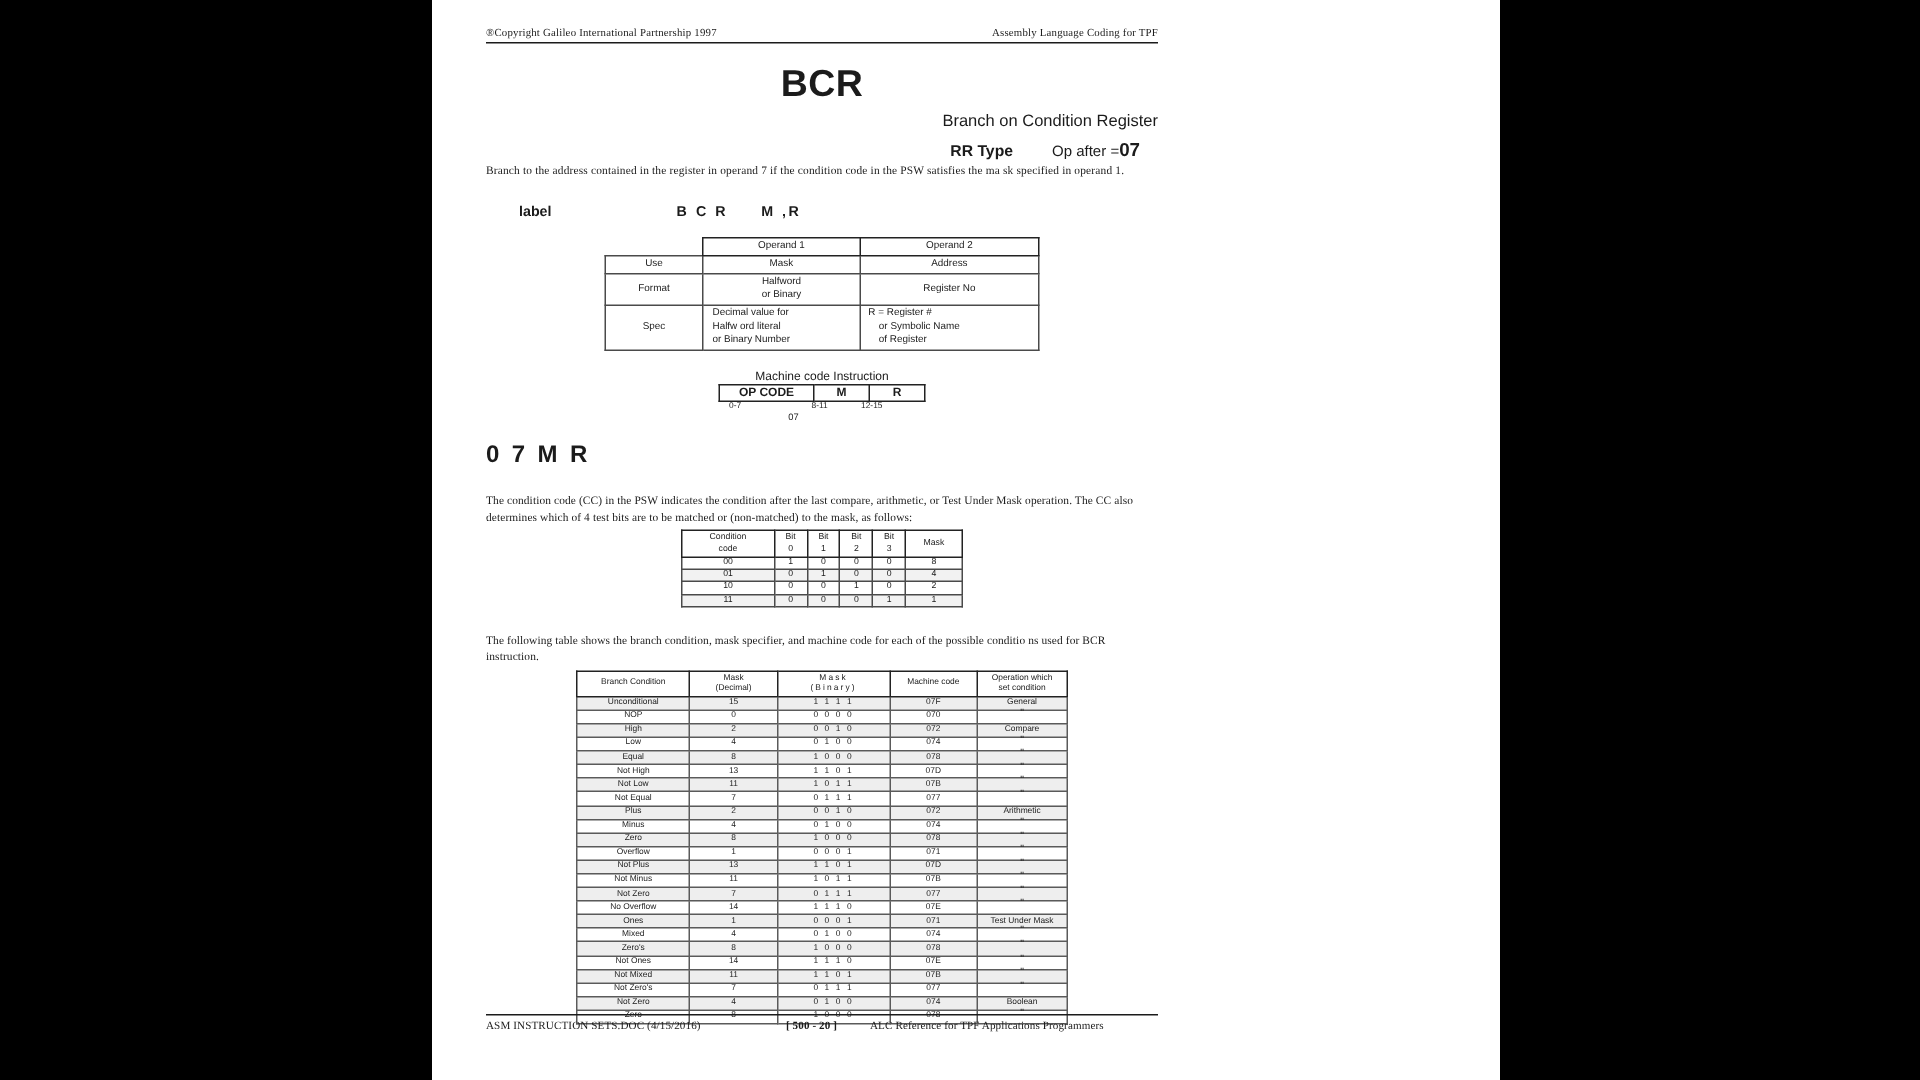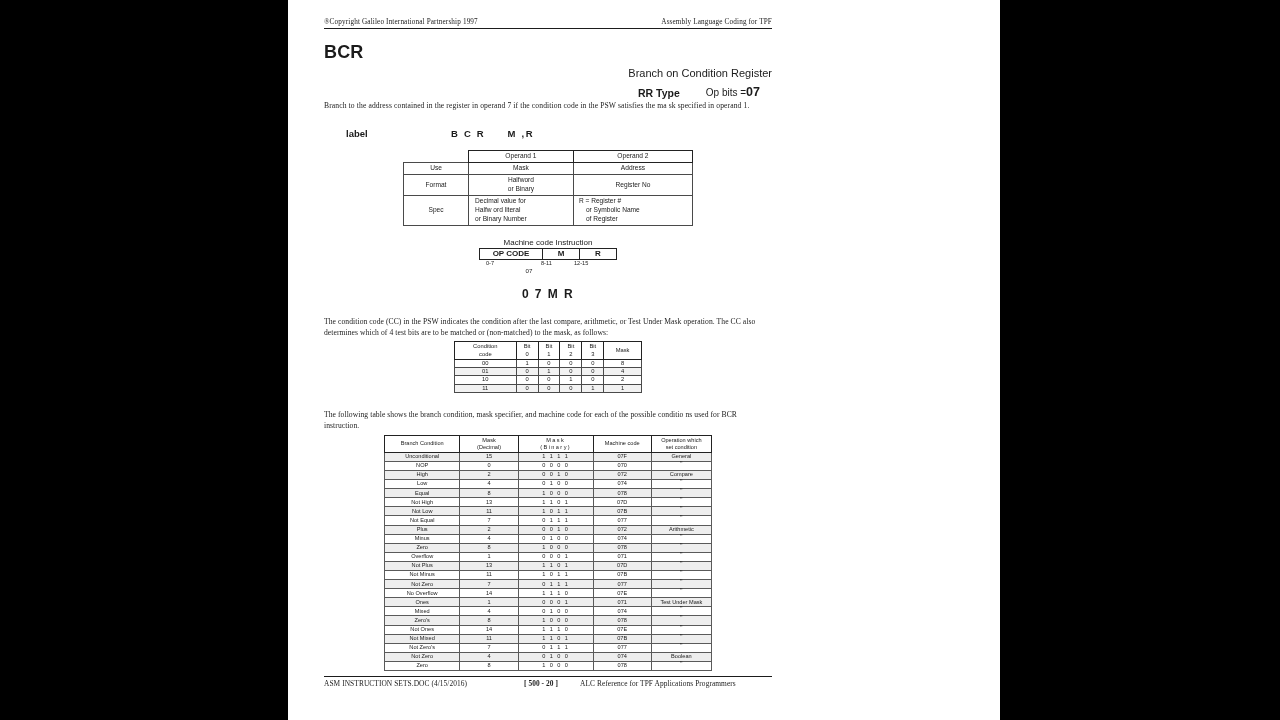--- a/index.html
+++ b/index.html
@@ -42,24 +42,24 @@
     font-size: 7.2px;
     border-bottom: 1px solid #1b1b1b;
     padding-bottom: 1.5px;
     letter-spacing: 0.02em;
   }
   .hdr-left { font-family: "Liberation Serif", serif; }
   .hdr-right { font-family: "Liberation Serif", serif; }
 
   
   .title {
-    text-align: left;
+    text-align: center;
     font-family: "Liberation Sans", sans-serif;
     font-weight: bold;
-    font-size: 18px;
+    font-size: 25px;
     margin-top: 13px;
     letter-spacing: 0.01em;
   }
   .subtitle {
     text-align: right;
     font-family: "Liberation Sans", sans-serif;
     font-size: 11px;
     margin-top: 4px;
   }
   .typerow {
@@ -161,24 +161,24 @@
   .bits .b2 { width: 33px; text-align: left; }
   .bits .b3 { width: 36px; text-align: left; }
   .mc07 {
     text-align: center;
     font-family: "Liberation Sans", sans-serif;
     font-size: 6.2px;
     margin-top: 1px;
     padding-right: 38px;
   }
   .bigcode {
-    text-align: center;
+    text-align: left;
     font-family: "Liberation Sans", sans-serif;
     font-weight: bold;
-    font-size: 12px;
+    font-size: 16px;
     margin-top: 13px;
     letter-spacing: 0.12em;
   }
 
   
   .para2 {
     font-size: 7.6px;
     line-height: 1.45;
     margin-top: 15px;
     letter-spacing: 0.01em;
@@ -265,21 +265,21 @@
       <div class="hdr">
         <span class="hdr-left">®Copyright Galileo International Partnership 1997</span>
         <span class="hdr-right">Assembly Language Coding for TPF</span>
       </div>
 
       <div class="title">BCR</div>
       <div class="subtitle">Branch on Condition Register</div>
 
       <div class="typerow">
         <span class="rrtype">RR Type</span>
-        <span class="opcode"><span>Op bits =</span><b>07</b></span>
+        <span class="opcode"><span>Op after =</span><b>07</b></span>
       </div>
 
       <div class="para">Branch to the address contained in the register in operand 7 if the condition code in the PSW satisfies the ma sk specified in operand 1.</div>
 
       <div class="syntax">
         <span class="lbl">label</span>
         <span class="mnem">B C R</span>
         <span class="ops">M ,R</span>
       </div>
 

